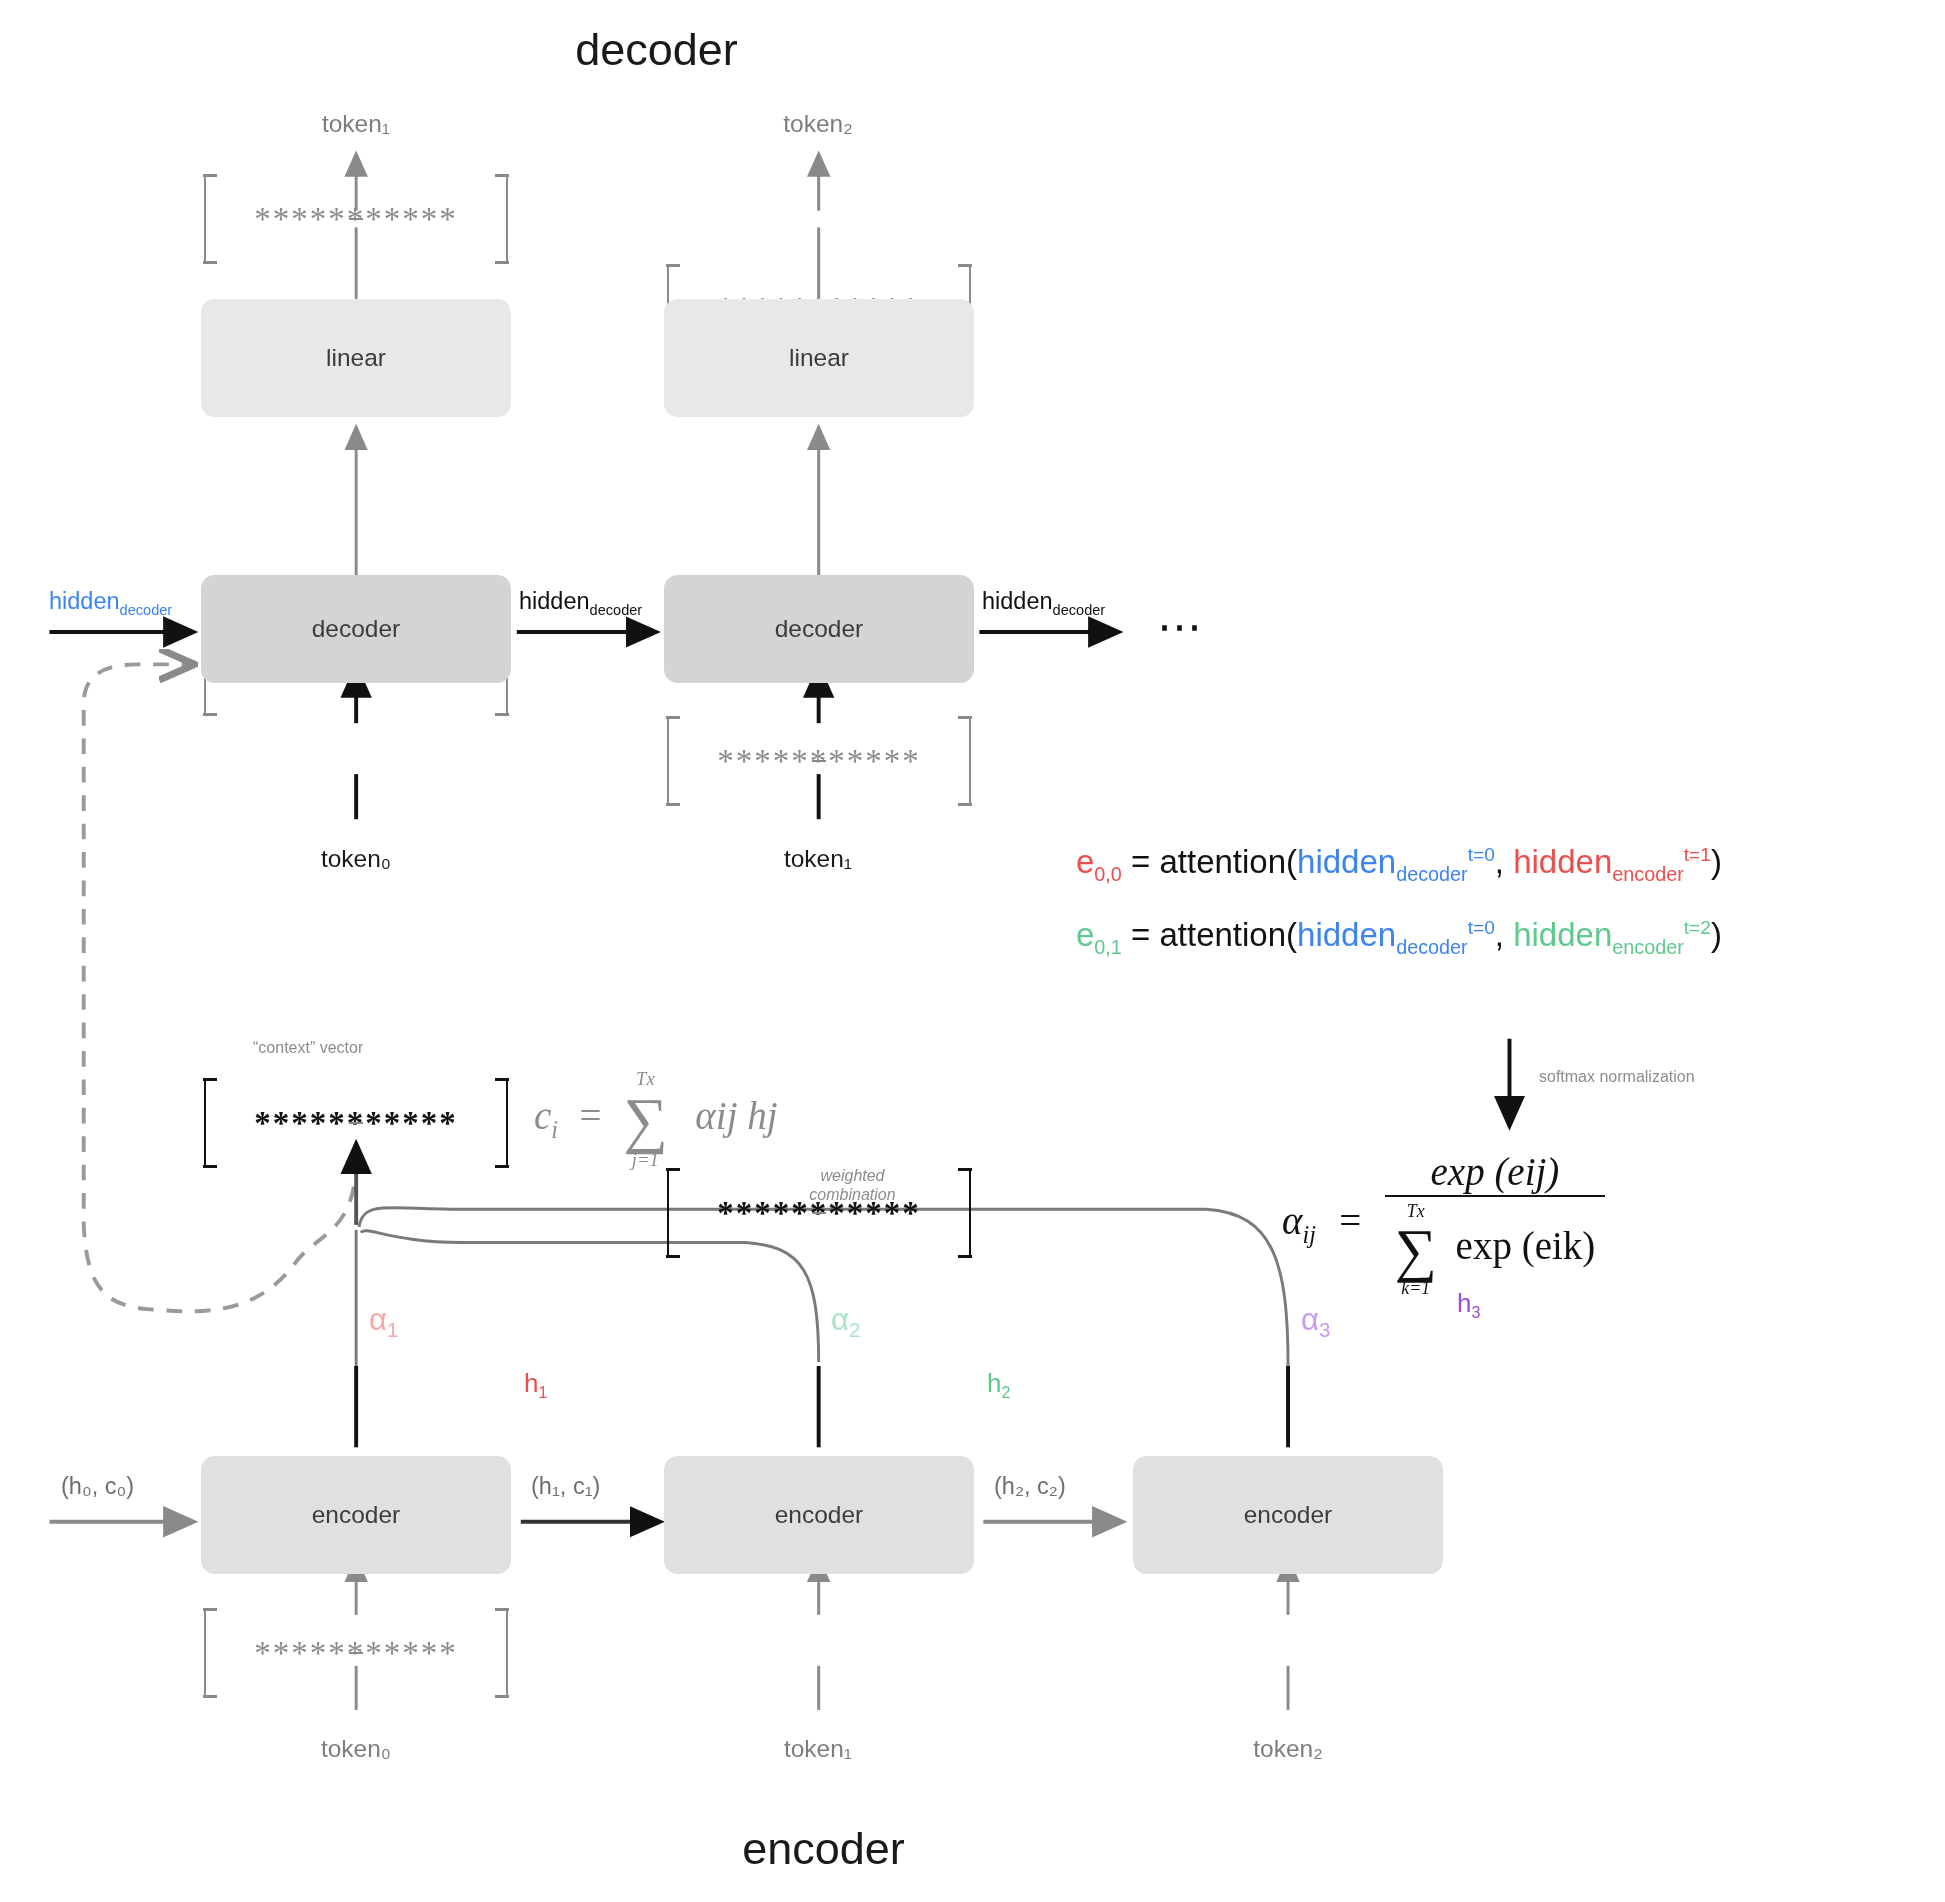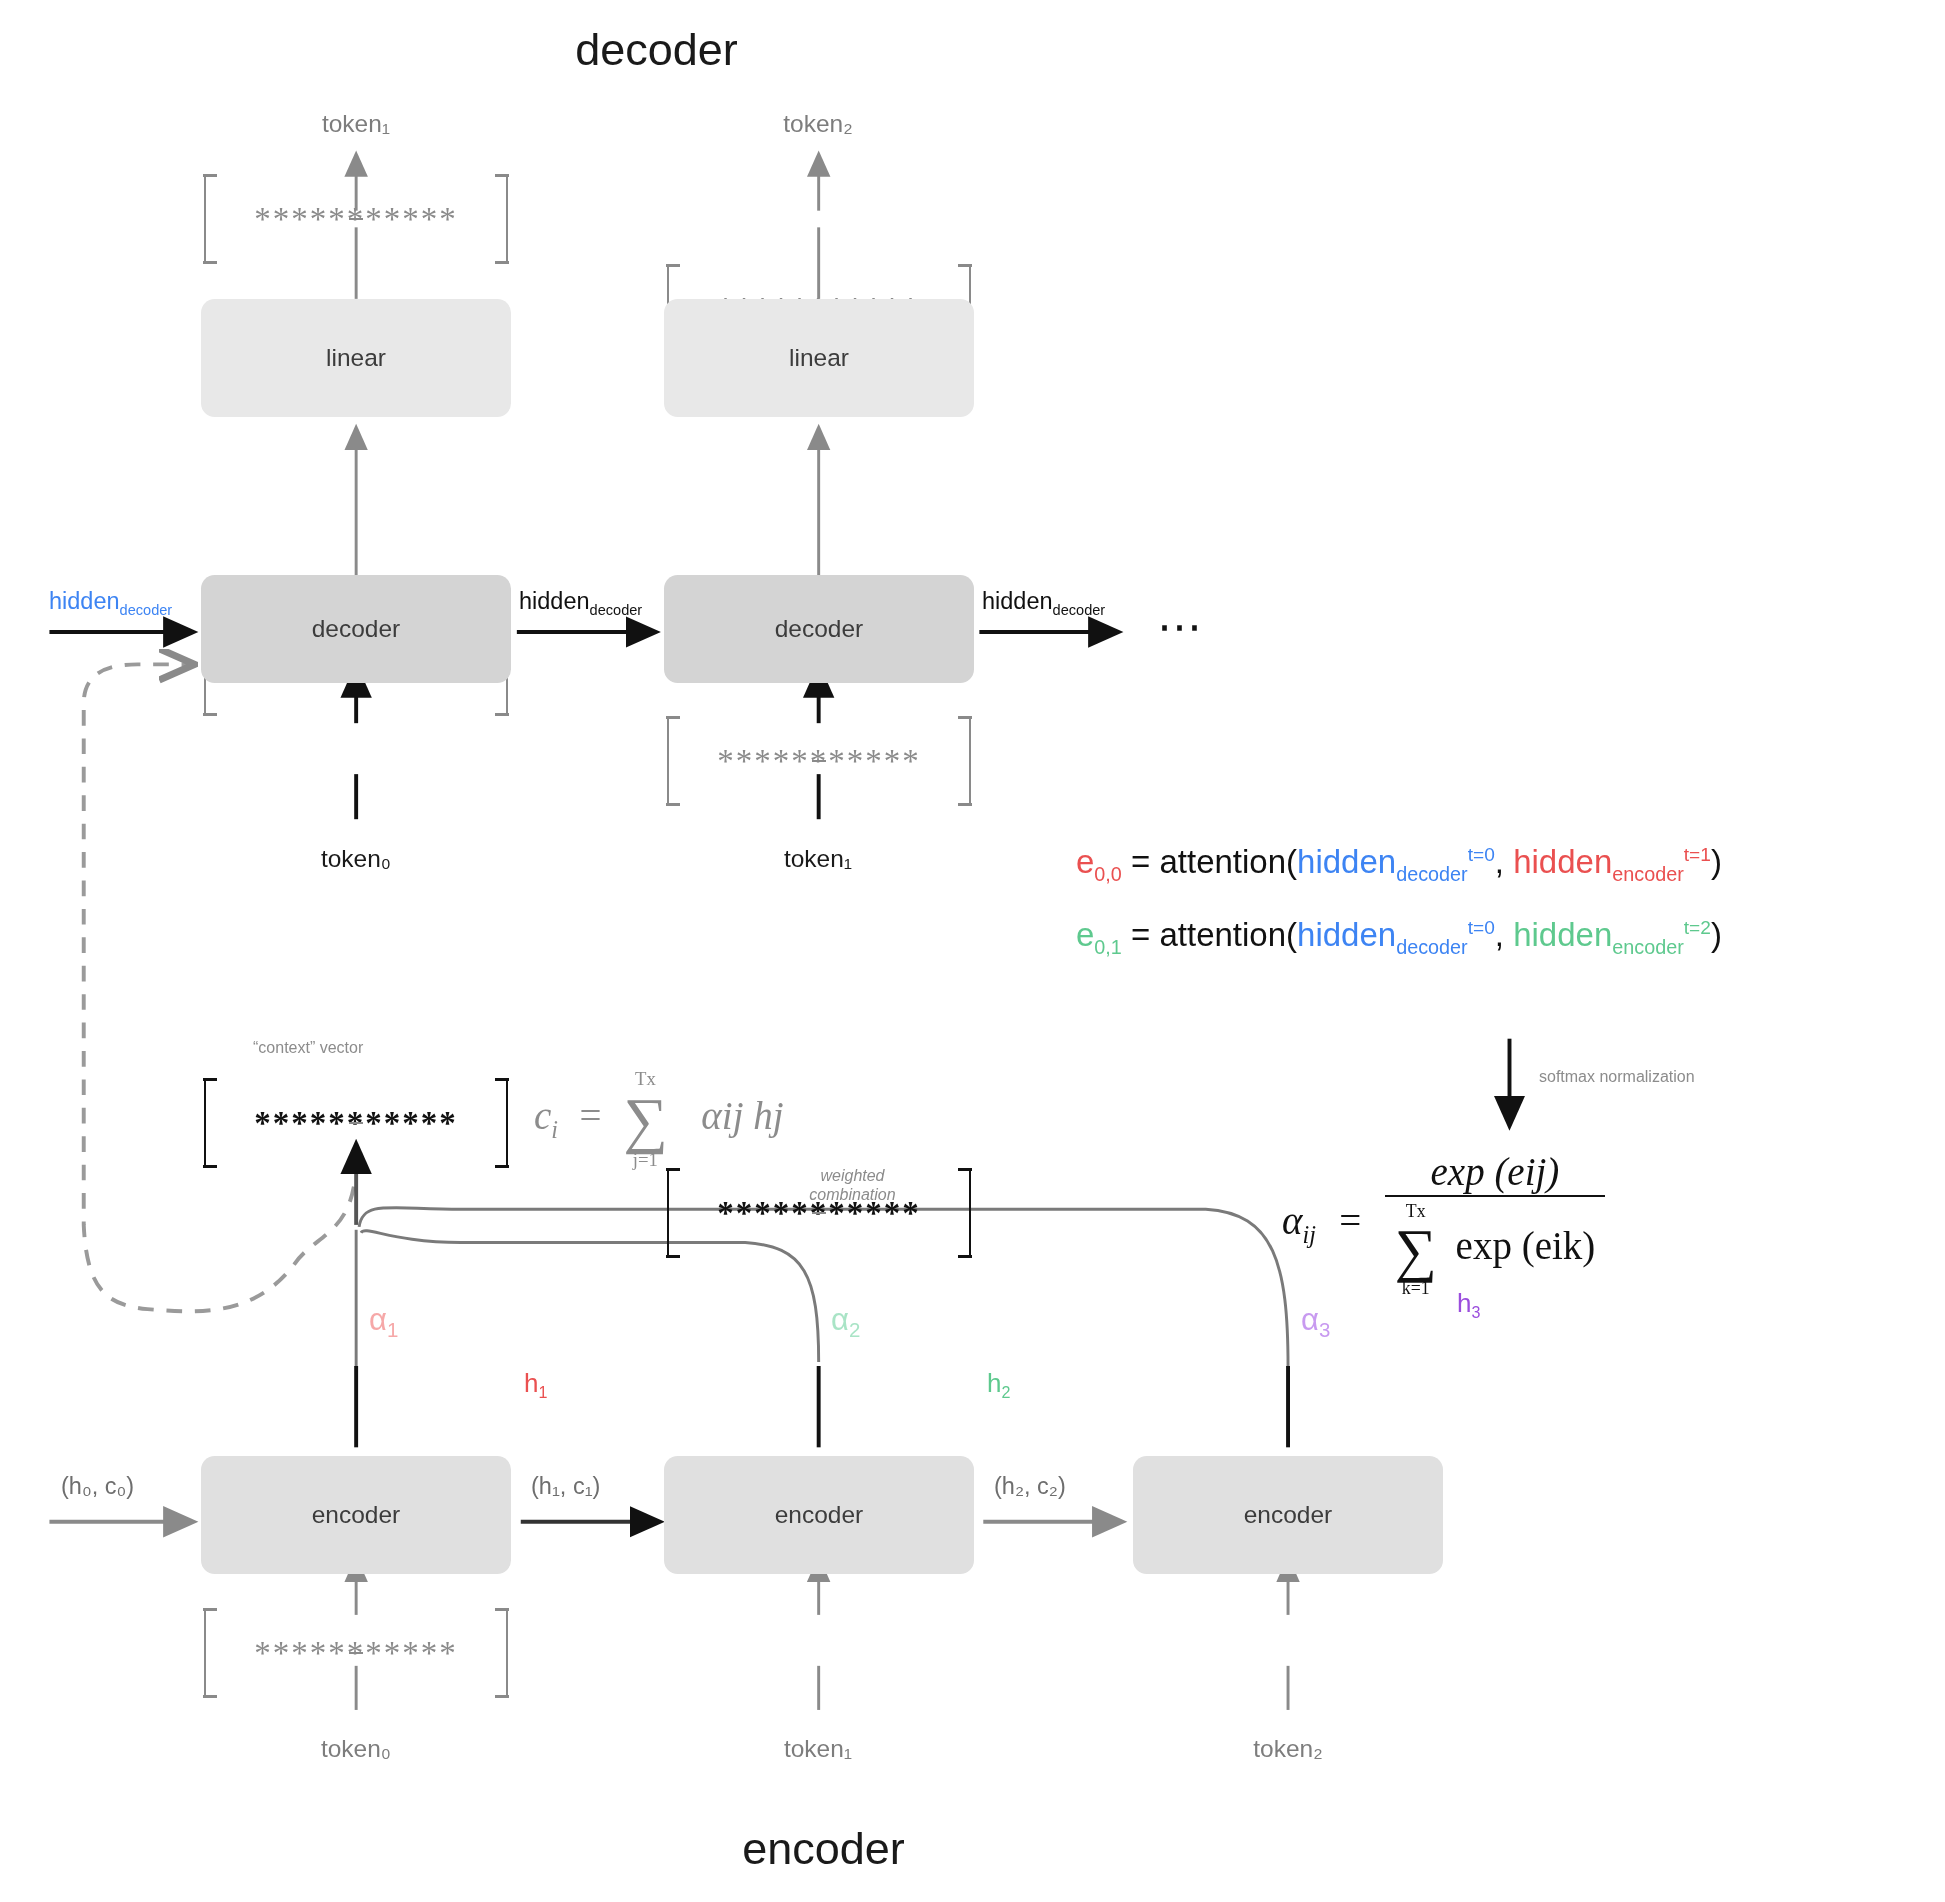--- a/index.html
+++ b/index.html
@@ -155,21 +155,21 @@
   }
   .frac .num { padding: 0 9.8px 3.9px; font-style: italic; }
   .frac .den { padding: 5.9px 9.8px 0; border-top: 2px solid currentColor; }
   .bigsum {
     display: inline-flex;
     flex-direction: column;
     align-items: center;
     vertical-align: middle;
     line-height: 1;
   }
-  .bigsum .lim { font-size: 0.48em; }
+  .bigsum .lim { font-size: 0.48em; font-style: italic; }
   .bigsum .sig { font-size: 1.6em; }
   .ital { font-style: italic; }
 
   svg.overlay {
     position: absolute;
     left: 0; top: 0;
     width: 1946px;
     height: 1902px;
     pointer-events: none;
   }
@@ -367,21 +367,21 @@
   </div>
 
   <div class="abs math" style="left:534px; top:1070px; font-size:39px;">
     <span class="ital"><span>c</span><sub style="font-size:0.62em">i</sub></span>
     <span style="margin:0 11.8px">=</span>
     <span class="bigsum">
       <span class="lim">Tx</span>
       <span class="sig">∑</span>
       <span class="lim">j=1</span>
     </span>
-    <span class="ital" style="margin-left:24px">αij hj</span>
+    <span class="ital" style="margin-left:18px">αij hj</span>
   </div>
 
   <div class="abs note ital" style="left:730px; top:1166px; width:245px;">
     <div>weighted</div>
     <div>combination</div>
   </div>
 
   <div class="abs alabel" style="left:369px; top:1304px; color:#f6a8a8;">
     <span>α</span><sub>1</sub>
   </div>

